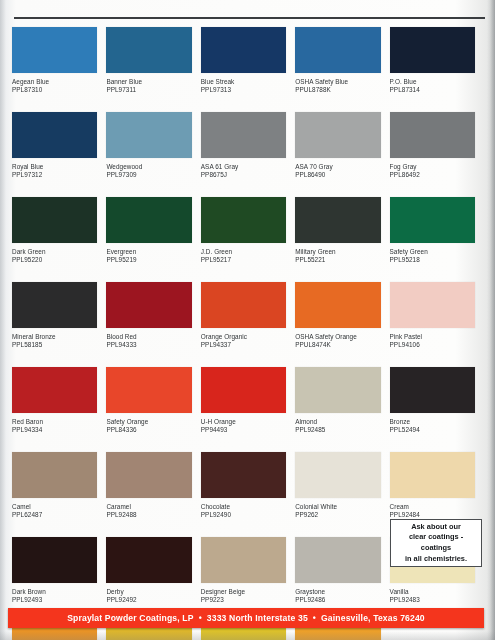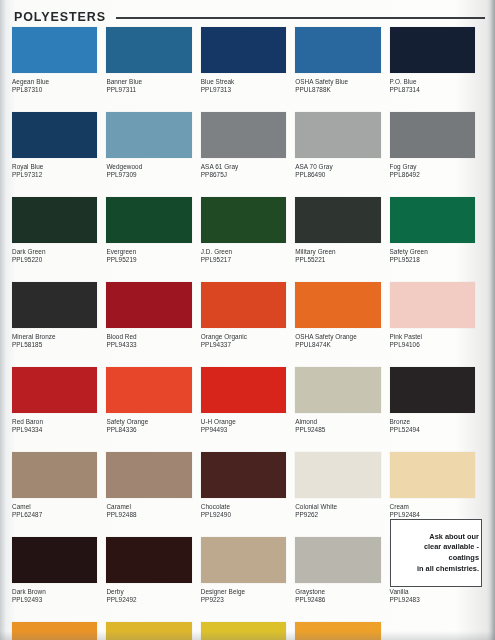--- a/index.html
+++ b/index.html
@@ -84,26 +84,26 @@
     white-space: nowrap;
     display: block;
   }
 
   
   .callout {
     position: absolute;
     left: 390px;
     top: 519px;
     width: 92px;
-    height: 68px;
+    height: 48px;
     border: 1.2px solid #4a4d50;
     background: #ffffff;
     display: flex;
     flex-direction: column;
-    align-items: flex-end;
+    align-items: center;
     justify-content: center;
     box-sizing: border-box;
     padding: 3px 2px;
   }
   .callout span {
     display: block;
     font-size: 7.4px;
     font-weight: bold;
     color: #16191c;
     text-align: center;
@@ -149,21 +149,20 @@
     background: linear-gradient(to bottom, rgba(0,0,0,0) 0%, rgba(120,124,128,0.25) 100%);
     pointer-events: none;
   }
 </style>
 </head>
 <body>
 
 <div class="page">
 
   <div class="header">
-    <div class="header-title">POLYESTERS</div>
     <div class="header-rule"></div>
   </div>
 
   <div class="grid" id="grid">
       <div class="row">
         <div class="cell">
           <div class="chip" style="background: rgb(46, 124, 184);"></div>
           <div class="cap">
             <span class="nm">Aegean Blue</span>
             <span class="cd">PPL87310</span>
@@ -431,21 +430,26 @@
           <div class="chip" style="background: rgb(220, 193, 43);"></div>
         </div>
         <div class="cell">
           <div class="chip" style="background: rgb(237, 160, 42);"></div>
         </div>
       </div>
     </div>
 
   <div class="callout" id="callout">
       <span>Ask about our</span>
-      <span>clear available -</span>
+      <span>clear coatings -</span>
       <span>coatings</span>
       <span>in all chemistries.</span>
     </div>
 
+  <div class="footer">
+    <div class="footer-text">
+      <span>Spraylat Powder Coatings, LP</span><span class="dot">•</span><span>3333 North Interstate 35</span><span class="dot">•</span><span>Gainesville, Texas  76240</span>
+    </div>
+  </div>
 
   <div class="scan-edge-r"></div>
   <div class="scan-edge-b"></div>
 </div>
 
 </body></html>

